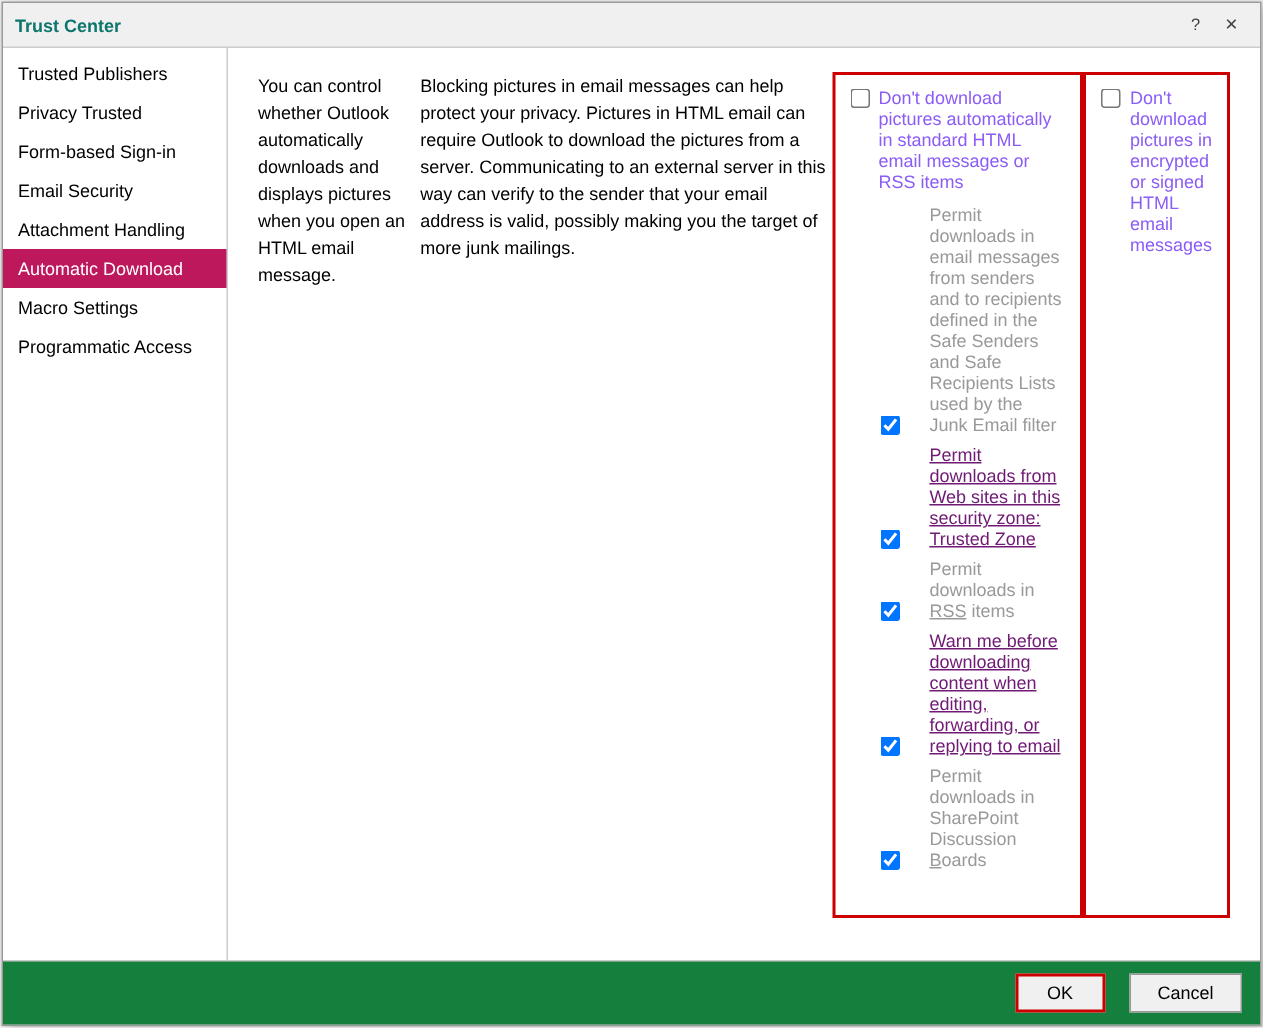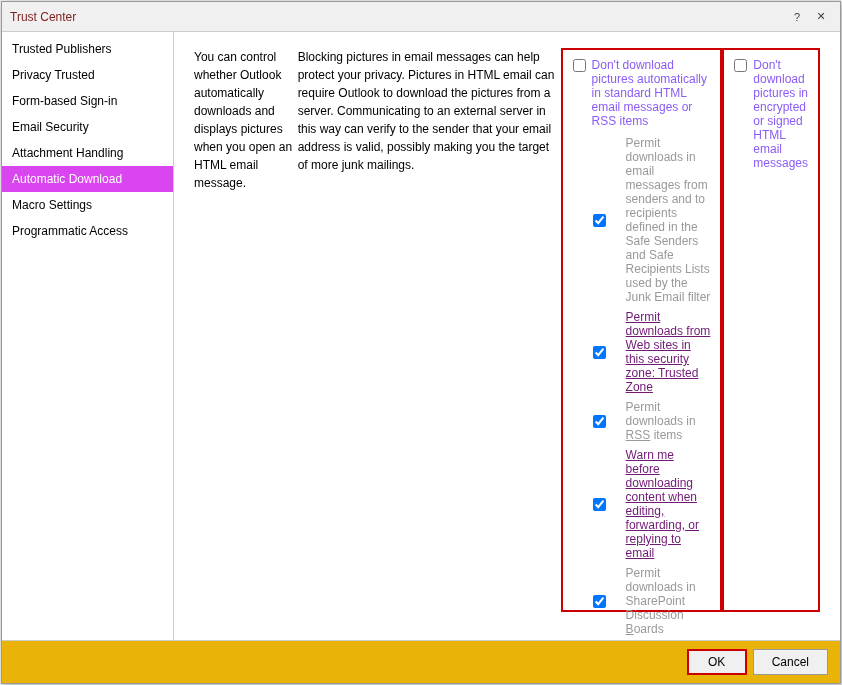--- a/index.html
+++ b/index.html
@@ -27,22 +27,22 @@
       background: #f0f0f0;
       border-bottom: 1px solid #ccc;
       padding: 6px 8px;
       display: flex;
       align-items: center;
       justify-content: space-between;
       height: 30px;
     }
     .title-bar-text {
       font-size: 12px;
-      font-weight: normal;
-      color: #7f1d1d;
+      font-weight: bold;
+      color: #0f766e;
     }
     .title-bar-controls {
       display: flex;
       gap: 2px;
     }
     .title-bar-btn {
       width: 22px;
       height: 20px;
       background: #f0f0f0;
       border: none;
@@ -52,34 +52,34 @@
       align-items: center;
       justify-content: center;
       color: #444;
     }
     .dialog-body {
       display: flex;
       flex: 1;
       overflow: hidden;
     }
     .sidebar {
-      width: 172px;
+      width: 150px;
       background: #fff;
       border-right: 1px solid #ccc;
       padding: 4px 0;
     }
     .sidebar-item {
       padding: 6px 10px;
       cursor: pointer;
       font-size: 12px;
       color: #000;
       white-space: nowrap;
     }
     .sidebar-item.active {
-      background: #d946ef;
+      background: #be185d;
       color: #fff;
     }
     .main-content {
       flex: 1;
       padding: 16px 20px;
       background: #fff;
       overflow-y: auto;
       display: flex;
       flex-direction: row;
     }
@@ -112,21 +112,21 @@
       color: #8b5cf6;
     }
     .sub-options {
       padding-left: 20px;
       display: flex;
       flex-direction: column;
       gap: 2px;
     }
     .sub-option {
       display: flex;
-      align-items: center;
+      align-items: flex-end;
       gap: 20px;
       padding: 2px 0;
     }
     .sub-option input[type="checkbox"] {
       margin-top: 1px;
       flex-shrink: 0;
     }
     .sub-option-label {
       font-size: 12px;
       color: #999;
@@ -134,22 +134,22 @@
     .sub-option-label.link-style {
       color: #701a75;
       text-decoration: underline;
     }
     .spacer { flex: 1; }
     .dialog-footer {
       border-top: 1px solid #ccc;
       padding: 8px 12px;
       display: flex;
       justify-content: flex-end;
-      gap: 6px;
-      background: #eab308;
+      gap: 16px;
+      background: #15803d;
     }
     .footer-btn {
       padding: 4px 18px;
       font-size: 12px;
       background: #f0f0f0;
       border: 1px solid #999;
       cursor: pointer;
       min-width: 60px;
       text-align: center;
     }

